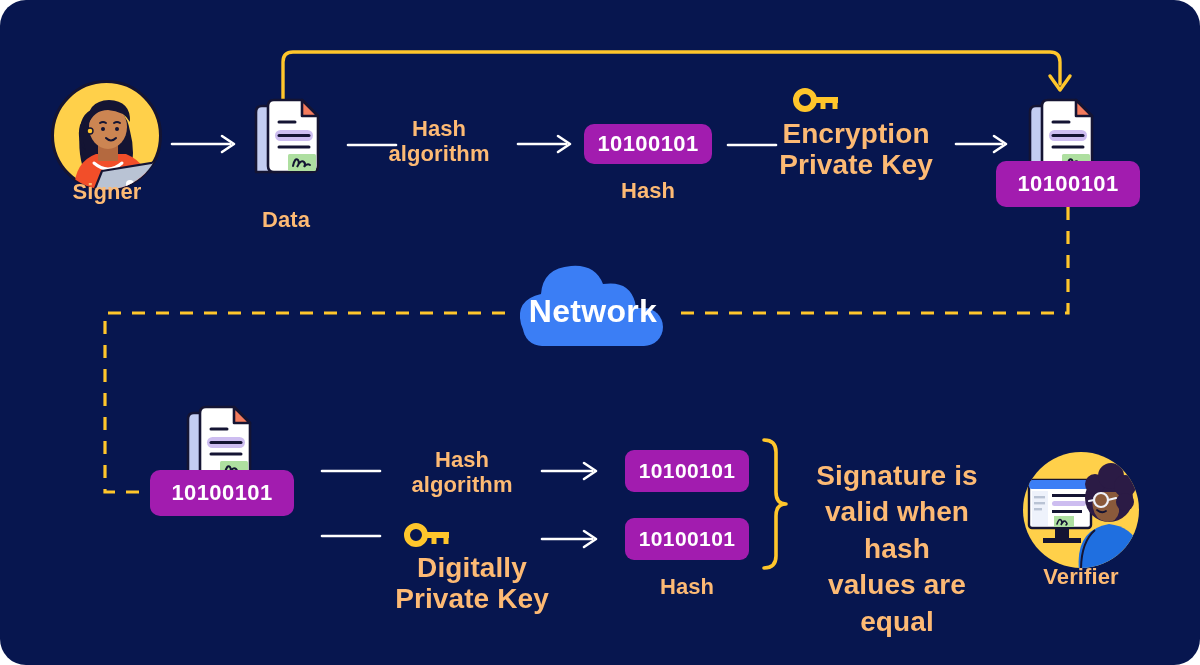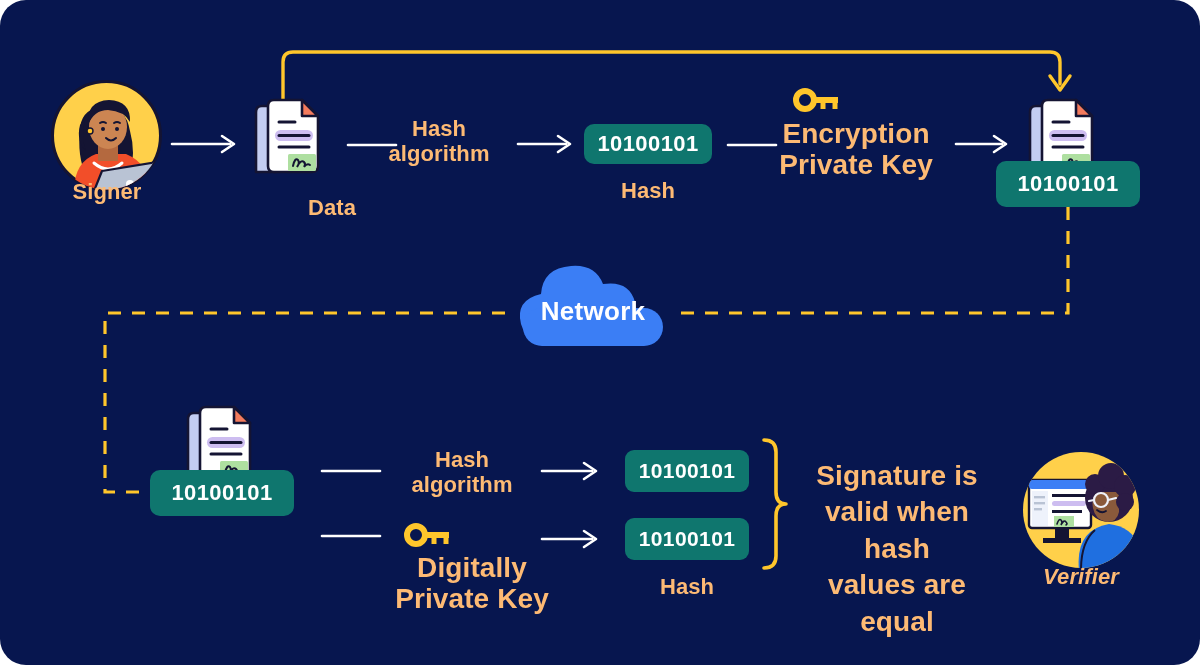--- a/index.html
+++ b/index.html
@@ -9,28 +9,28 @@
     background:#07164f;border-radius:26px;overflow:hidden;
   }
   .abs{position:absolute;}
   .lbl{
     color:#fdba74;font-weight:700;text-align:center;
     line-height:1.12;letter-spacing:.1px;white-space:pre-line;
   }
   .lbl-22{font-size:22px;}
   .lbl-21{font-size:28px;}
   .hash-badge{
-    background:#0f766e;border-radius:10px;color:#fff;
+    background:#a21caf;border-radius:10px;color:#fff;
     font-size:22px;font-weight:800;letter-spacing:.4px;
     display:flex;align-items:center;justify-content:center;
   }
   .hash-badge.sm{font-size:21px;border-radius:9px;}
   .cloud-text{
     position:absolute;inset:0;display:flex;align-items:center;justify-content:center;
-    color:#fff;font-size:26px;font-weight:800;letter-spacing:.3px;padding-top:12px;
+    color:#fff;font-size:32px;font-weight:800;letter-spacing:.3px;padding-top:12px;
     box-sizing:border-box;pointer-events:none;
   }
   svg{display:block;overflow:visible;}
 </style>
 </head>
 <body>
 
 <div id="stage">
 
   <svg class="abs" style="left:0;top:0;width:1200px;height:260px;">
@@ -96,21 +96,21 @@
       <path d="M20 8 q0-6 6-6 l28 0 l16 16 l0 50 q0 6-6 6 l-38 0 q-6 0-6-6z" fill="#ffffff" stroke="#141433" stroke-width="2.6" stroke-linejoin="round"></path>
       <path d="M54 2 l16 16 l-16 0z" fill="#f47b5d" stroke="#141433" stroke-width="2.6" stroke-linejoin="round"></path>
       <path d="M31 24 l16 0" stroke="#141433" stroke-width="3" stroke-linecap="round"></path>
       <rect x="27" y="32" width="38" height="11" rx="5.5" fill="#cdbdf0"></rect>
       <path d="M31 37.5 l30 0" stroke="#141433" stroke-width="3" stroke-linecap="round"></path>
       <path d="M31 49 l30 0" stroke="#141433" stroke-width="3" stroke-linecap="round"></path>
       <rect x="40" y="56" width="28" height="17" rx="1.5" fill="#aedfa0"></rect>
       <path d="M45 68 q2-9 5-6 q2 3 -1 7 q4-8 7-5 q2 2 0 5 q3-4 6-2" stroke="#141433" stroke-width="2" fill="none" stroke-linecap="round"></path>
     </svg>
   </div>
-  <div class="abs lbl lbl-22" style="left:216px;top:196px;width:140px;text-align:right;">Data</div>
+  <div class="abs lbl lbl-22" style="left:216px;top:208px;width:140px;">Data</div>
 
   <svg class="abs" style="left:348px;top:142px;width:54px;height:6px;">
     <path d="M0,3 L48,3" stroke="#ffffff" stroke-width="2.6" stroke-linecap="round"></path>
   </svg>
 
   <div class="abs lbl lbl-22" style="left:378px;top:117px;width:122px;">Hash
 algorithm</div>
 
   <svg class="abs" style="left:518px;top:132px;width:60px;height:24px;">
     <path d="M0,12 L48,12" stroke="#ffffff" stroke-width="2.6" stroke-linecap="round"></path>
@@ -259,15 +259,15 @@
         <circle cx="104" cy="52" r="9" fill="#2b1b45"></circle>
 
         <circle cx="80" cy="50" r="7" fill="none" stroke="#eef2fb" stroke-width="2.2"></circle>
         <path d="M87 50 l8 -2" stroke="#eef2fb" stroke-width="2.2" stroke-linecap="round"></path>
         <path d="M73 50 l-5 1" stroke="#eef2fb" stroke-width="2.2" stroke-linecap="round"></path>
 
         <path d="M76 60 q5 4 9 1" stroke="#141433" stroke-width="1.8" fill="none" stroke-linecap="round"></path>
       </g>
     </svg>
   </div>
-  <div class="abs lbl lbl-22" style="left:1011px;top:565px;width:140px;font-style:italic;">Verifier</div>
+  <div class="abs lbl lbl-22" style="left:1011px;top:565px;width:140px;">Verifier</div>
 
 </div>
 
 </body></html>

